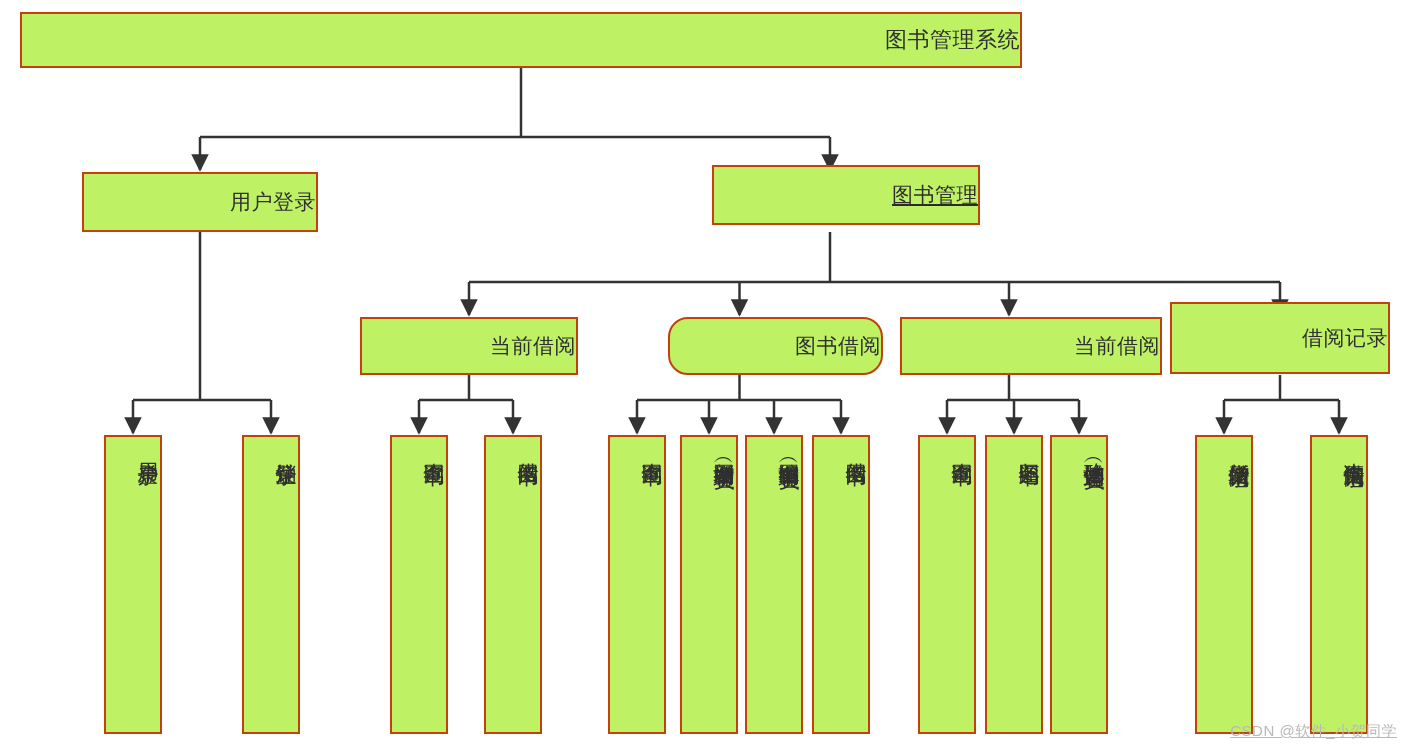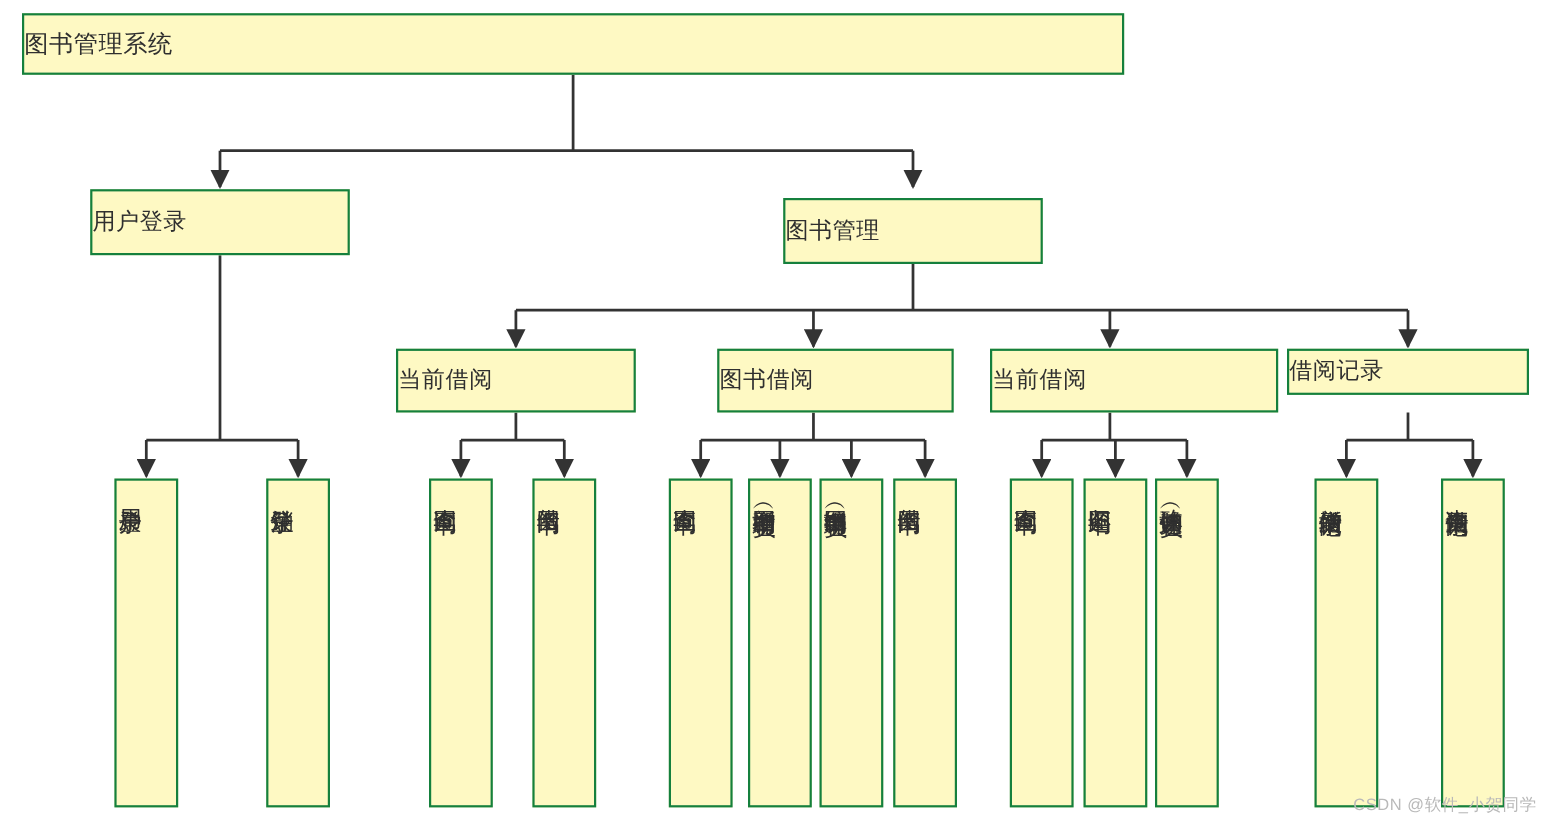--- a/index.html
+++ b/index.html
@@ -22,25 +22,25 @@
     position: absolute;
     left: 0;
     top: 0;
     width: 1405px;
     height: 747px;
     pointer-events: none;
   }
   .node {
     position: absolute;
     box-sizing: border-box;
-    background: #fef9c3;
-    border: 2px solid #15803d;
+    background: #bef264;
+    border: 2px solid #c2410c;
     display: flex;
     align-items: center;
-    justify-content: flex-start;
+    justify-content: flex-end;
     text-align: center;
     z-index: 2;
   }
   .node .label {
     font-size: 21px;
     line-height: 1.15;
     letter-spacing: 0.5px;
     color: #2f2f2f;
     white-space: nowrap;
   }
@@ -60,20 +60,21 @@
   }
   #watermark {
     position: absolute;
     right: 8px;
     bottom: 6px;
     font-size: 15px;
     color: #b9b9b9;
     letter-spacing: 0.5px;
     z-index: 5;
     white-space: nowrap;
+    text-decoration: underline;
   }
 </style>
 </head>
 <body>
 
 <div id="canvas">
   <svg id="edges" viewBox="0 0 1405 747" xmlns="http://www.w3.org/2000/svg">
     <defs>
       <marker id="arrow" viewBox="0 0 10 10" refX="9" refY="5" markerWidth="7" markerHeight="7" orient="auto-start-reverse">
         <path d="M 0 0 L 10 5 L 0 10 z" fill="#333333"></path>
@@ -116,33 +117,33 @@
       </g>
   </svg>
 
   <div id="nodes-layer">
       <div class="node root" style="left: 20px; top: 12px; width: 1002px; height: 56px;">
         <span class="label">图书管理系统</span>
       </div>
       <div class="node" style="left: 82px; top: 172px; width: 236px; height: 60px;">
         <span class="label">用户登录</span>
       </div>
-      <div class="node" style="left: 712px; top: 180px; width: 236px; height: 60px;">
+      <div class="node" style="left: 712px; top: 165px; width: 268px; height: 60px; text-decoration: underline;">
         <span class="label">图书管理</span>
       </div>
       <div class="node" style="left: 360px; top: 317px; width: 218px; height: 58px;">
         <span class="label">当前借阅</span>
       </div>
-      <div class="node" style="left: 652px; top: 317px; width: 215px; height: 58px;">
+      <div class="node" style="left: 668px; top: 317px; width: 215px; height: 58px; border-radius: 20px;">
         <span class="label">图书借阅</span>
       </div>
       <div class="node" style="left: 900px; top: 317px; width: 262px; height: 58px;">
         <span class="label">当前借阅</span>
       </div>
-      <div class="node" style="left: 1170px; top: 317px; width: 220px; height: 42px;">
+      <div class="node" style="left: 1170px; top: 302px; width: 220px; height: 72px;">
         <span class="label">借阅记录</span>
       </div>
       <div class="node leaf" style="left: 104px; top: 435px; width: 58px; height: 299px;">
         <span class="label">用户登录</span>
       </div>
       <div class="node leaf" style="left: 242px; top: 435px; width: 58px; height: 299px;">
         <span class="label">注销登录</span>
       </div>
       <div class="node leaf" style="left: 390px; top: 435px; width: 58px; height: 299px;">
         <span class="label">查询图书</span>

